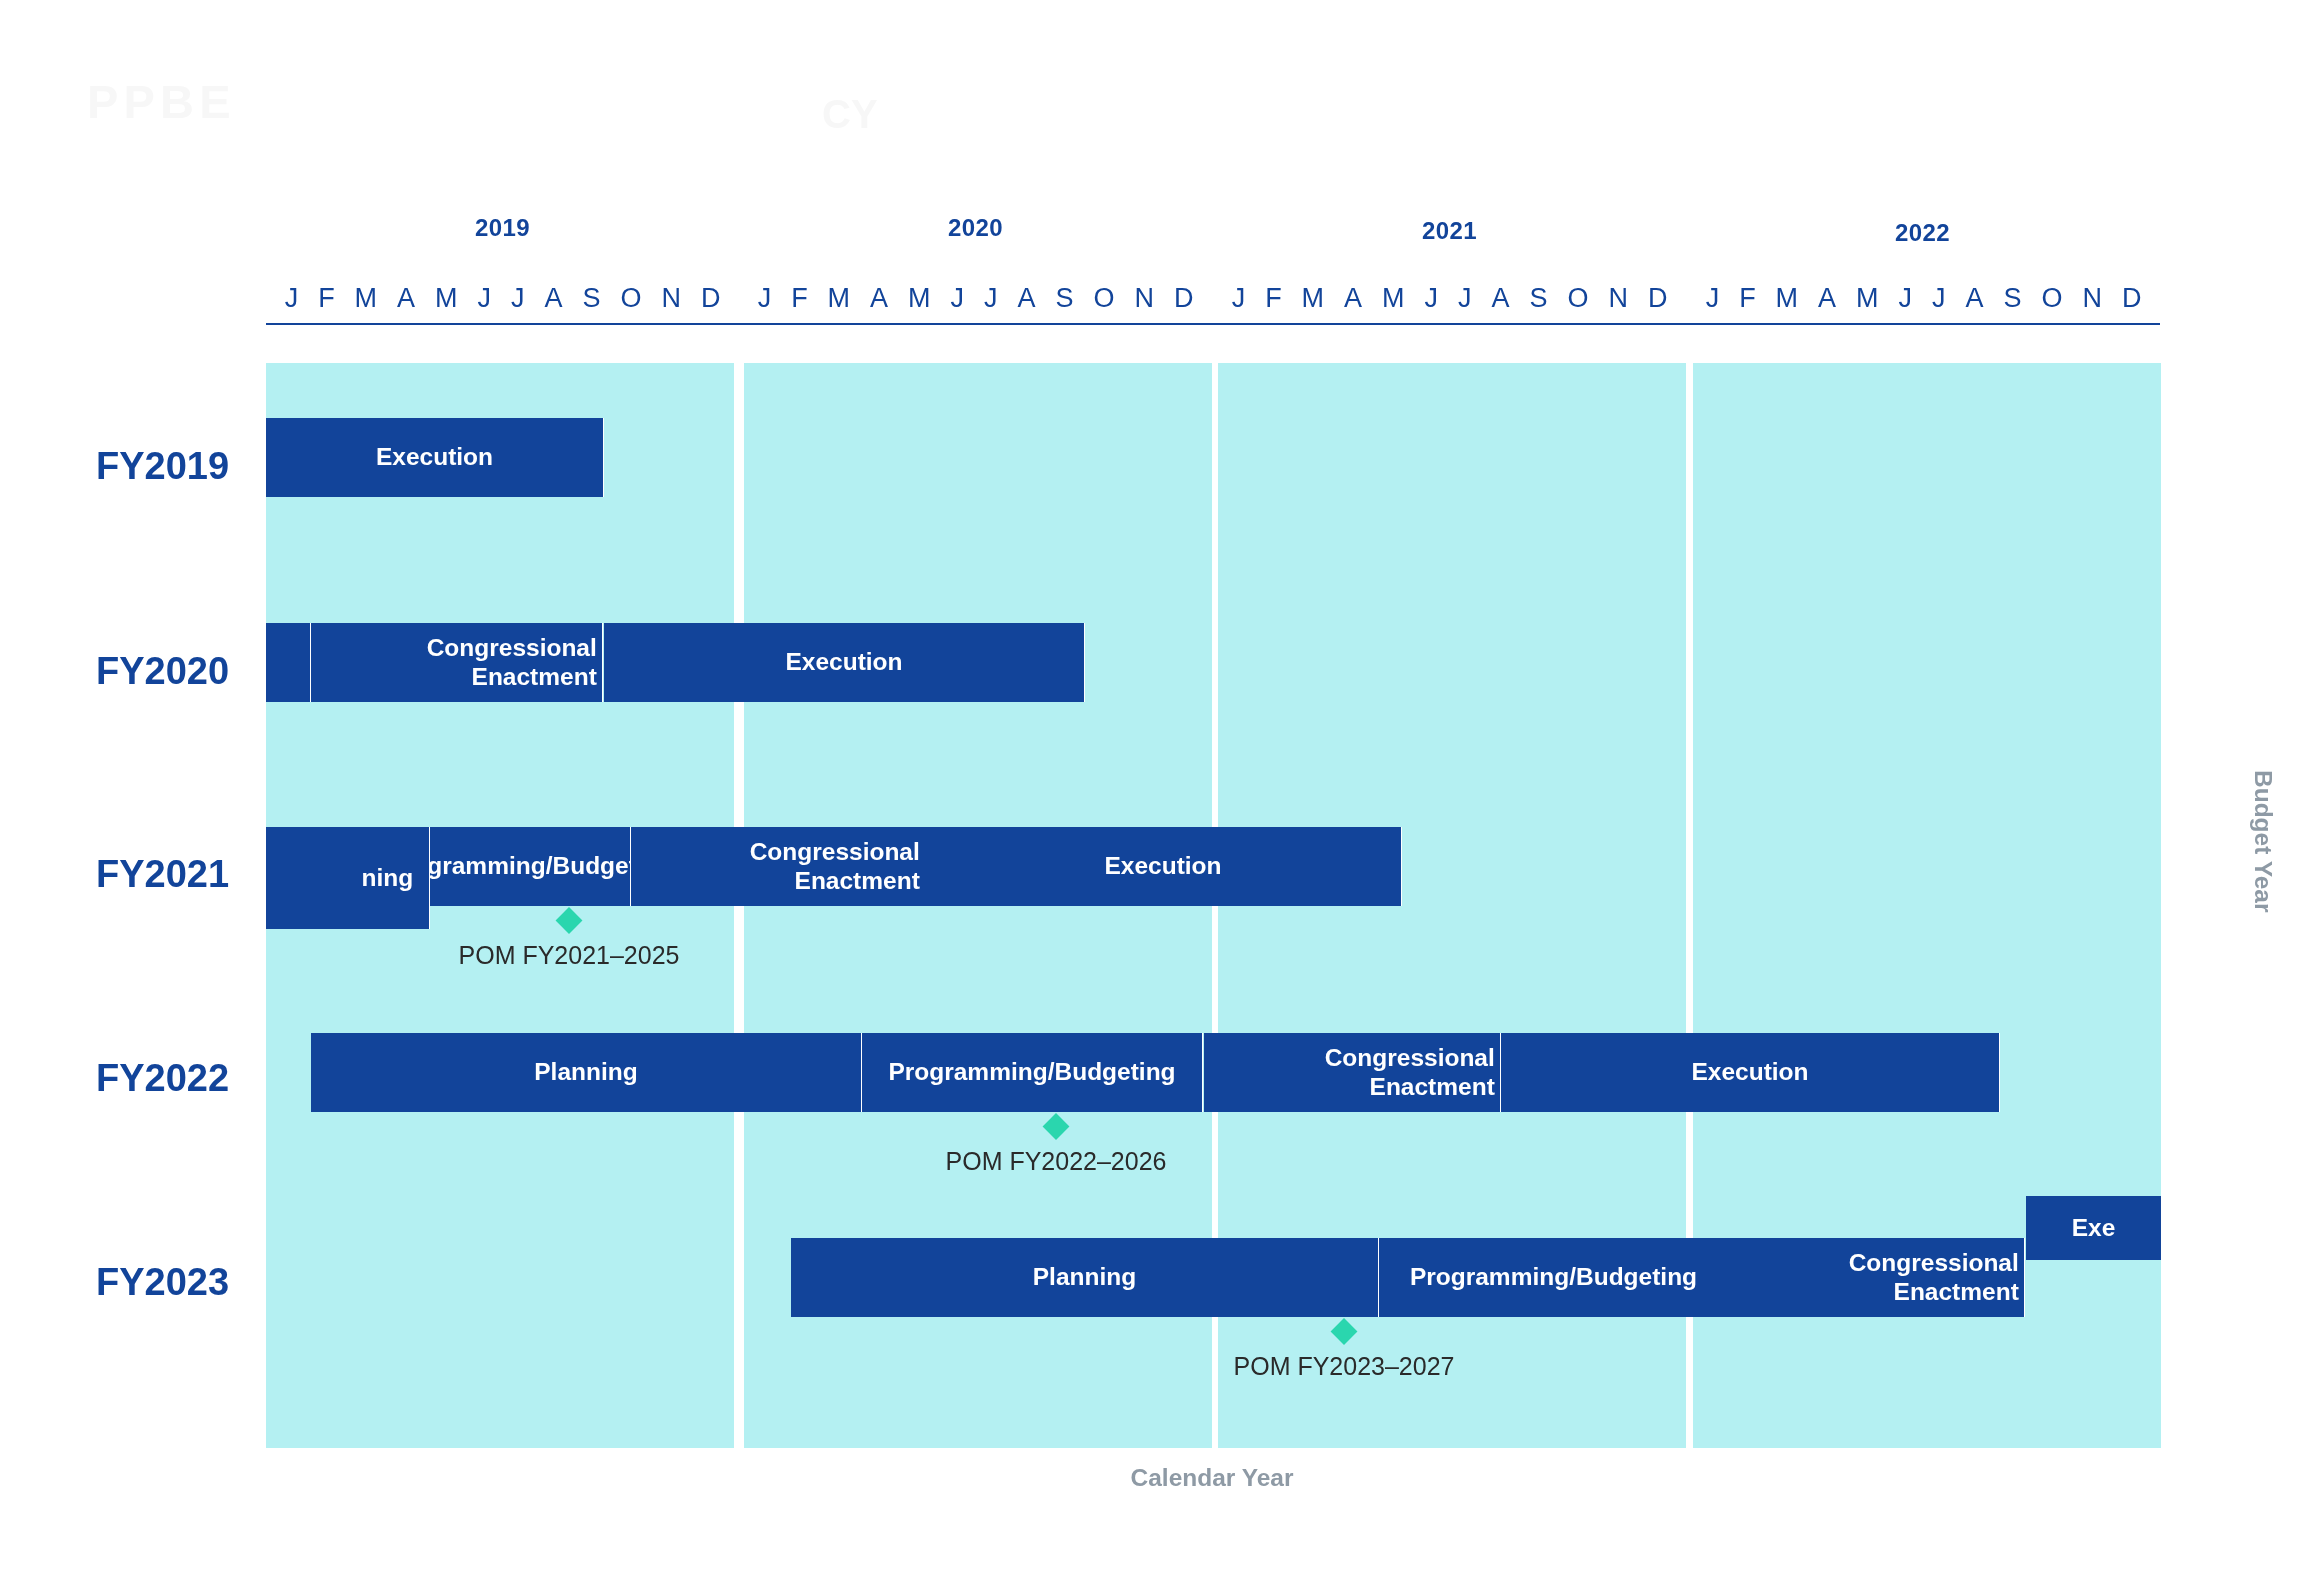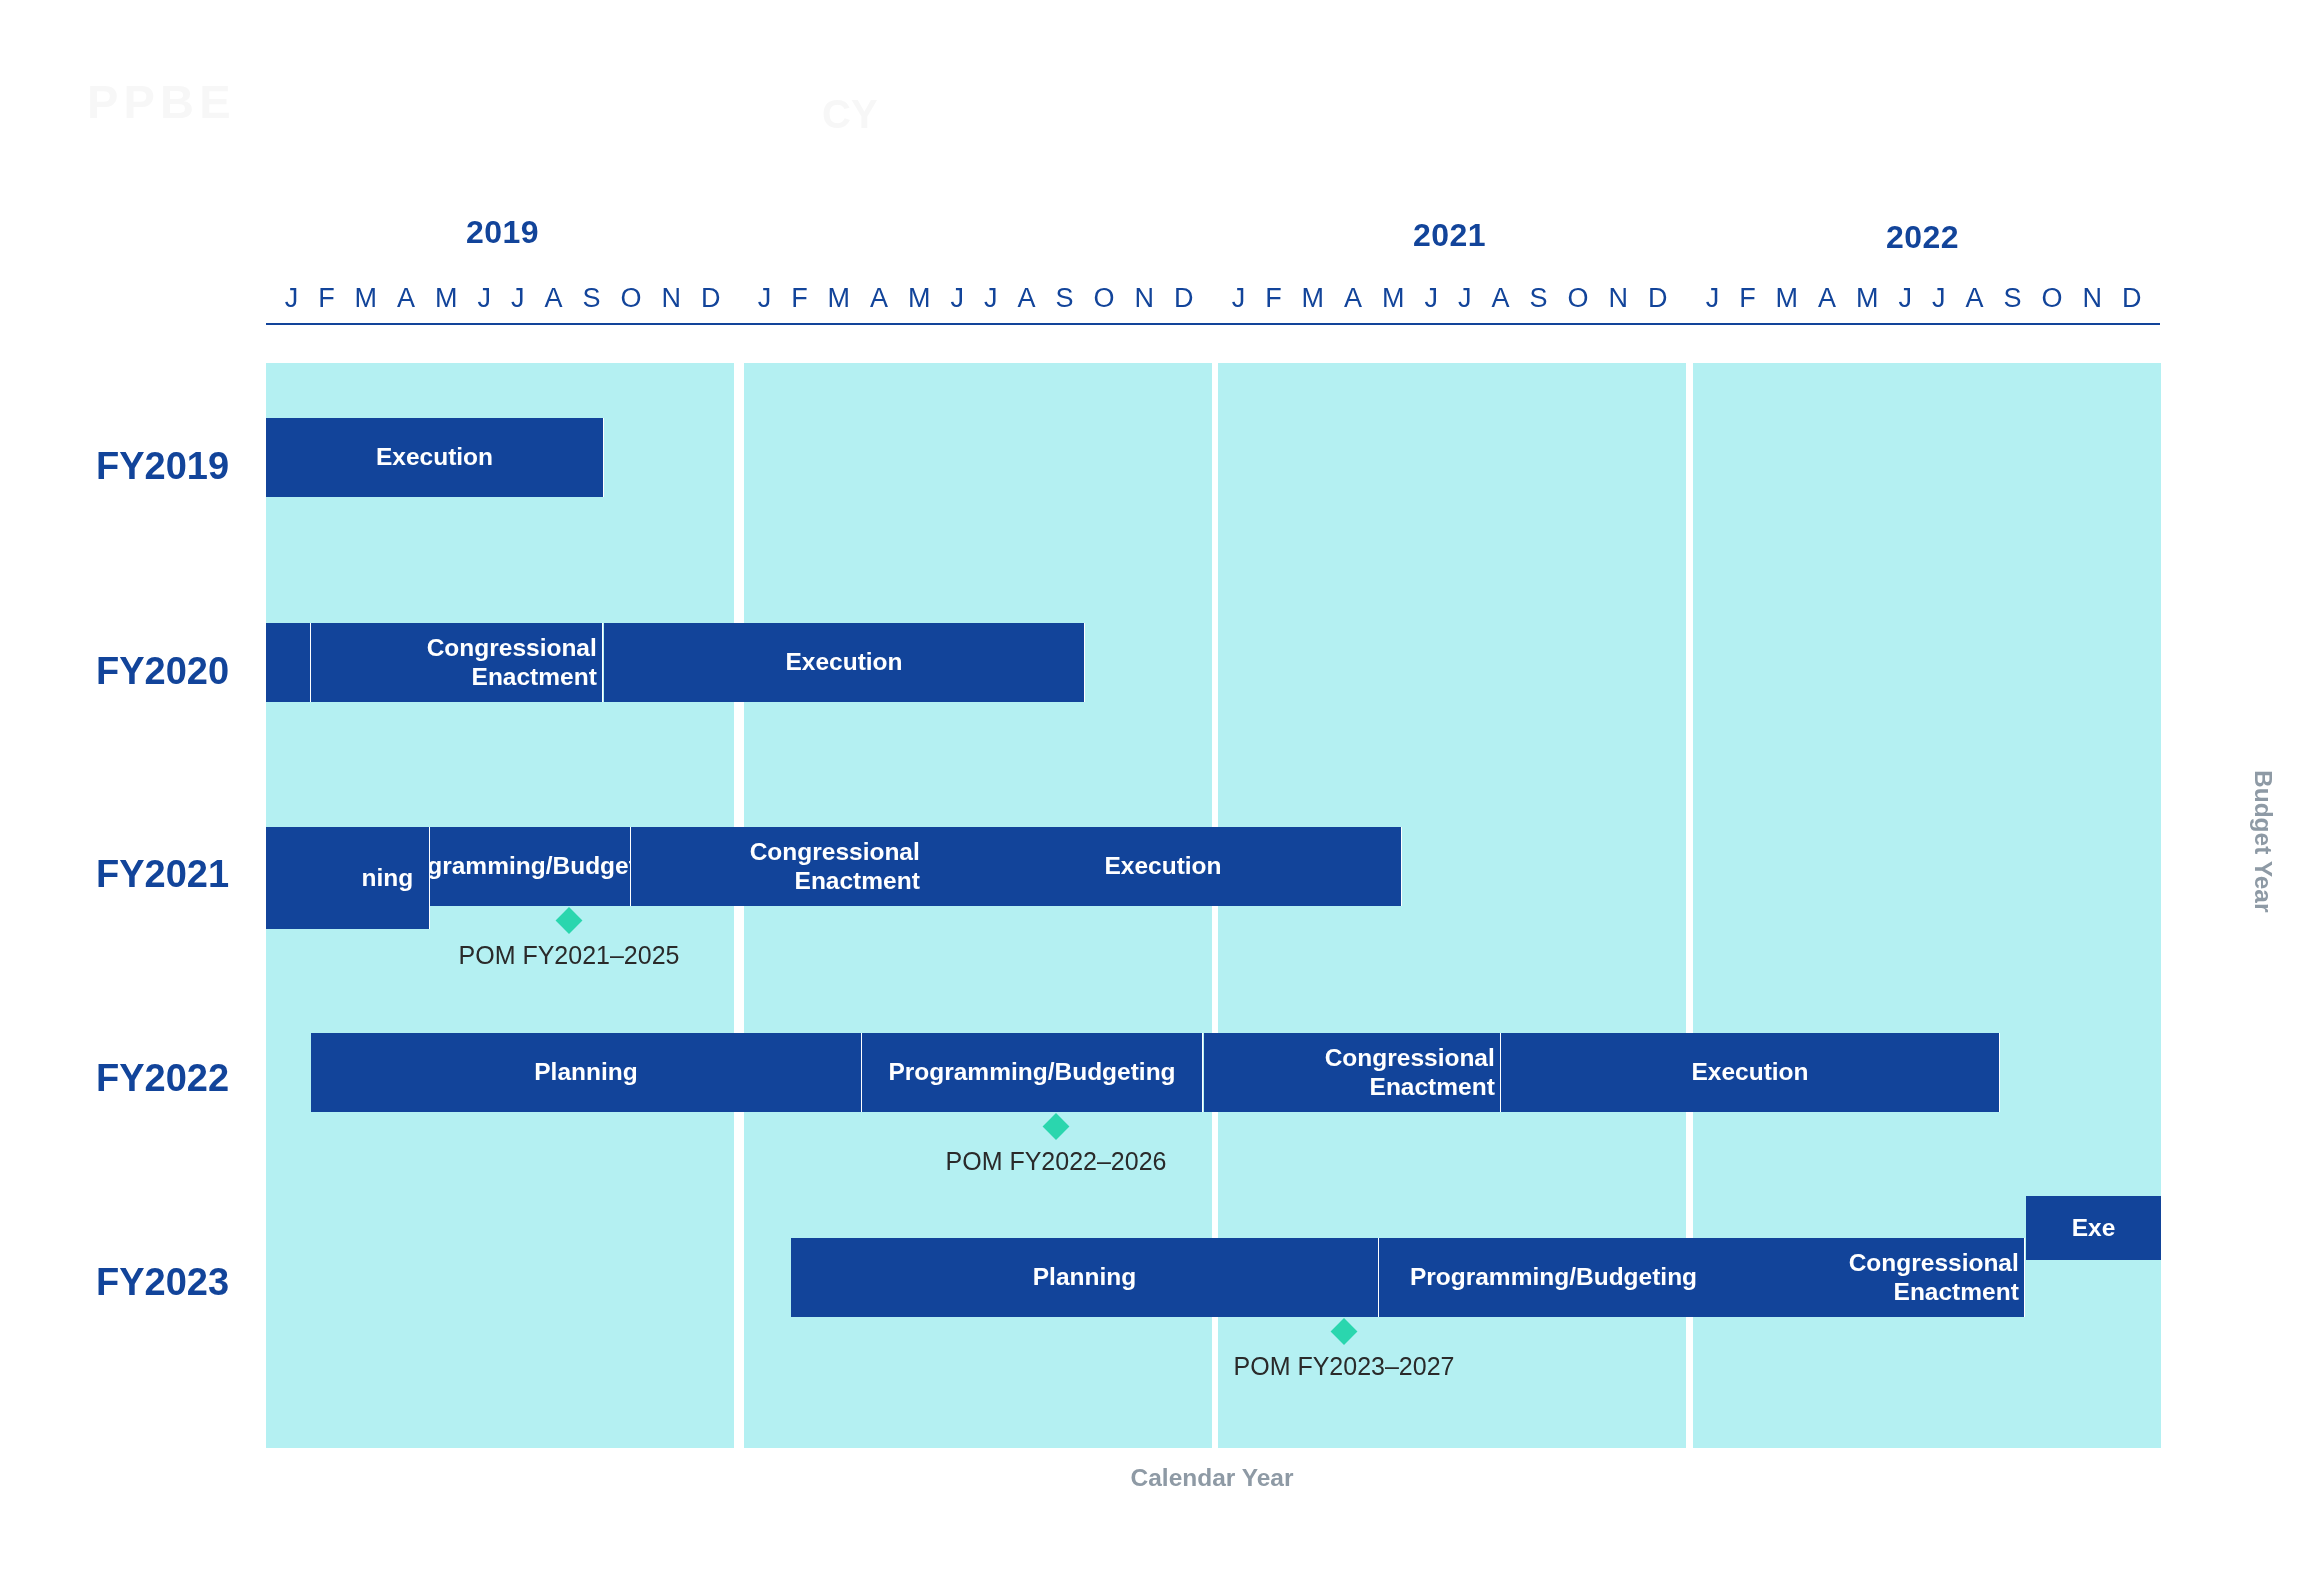--- a/index.html
+++ b/index.html
@@ -21,21 +21,21 @@
     left: 0;
     top: 0;
     width: 2319px;
     height: 1588px;
   }
 
   .year-header {
     position: absolute;
     text-align: center;
     color: #12449a;
-    font-size: 32px;
+    font-size: 24px;
     font-weight: bold;
     letter-spacing: 0.4px;
   }
 
   .months-row {
     position: absolute;
     left: 266px;
     top: 278px;
     width: 1894px;
     height: 45px;
@@ -148,20 +148,21 @@
 </style>
 </head>
 <body>
 
 <div id="chart">
 
   <div class="ghost" style="left:87px; top:74px; font-size:47px; letter-spacing:5.2px;">PPBE</div>
   <div class="ghost" style="left:822px; top:92px; font-size:40px;">CY</div>
 
   <div class="year-header" style="left:266px; top:214px; width:473px;">2019</div>
+  <div class="year-header" style="left:739px; top:214px; width:473px;">2020</div>
   <div class="year-header" style="left:1213px; top:217px; width:473px;">2021</div>
   <div class="year-header" style="left:1686px; top:219px; width:473px;">2022</div>
 
   <div class="months-row">
     <div class="month-group" style="left:0px; width:473px;">
       <span>J</span>
       <span>F</span>
       <span>M</span>
       <span>A</span>
       <span>M</span>

